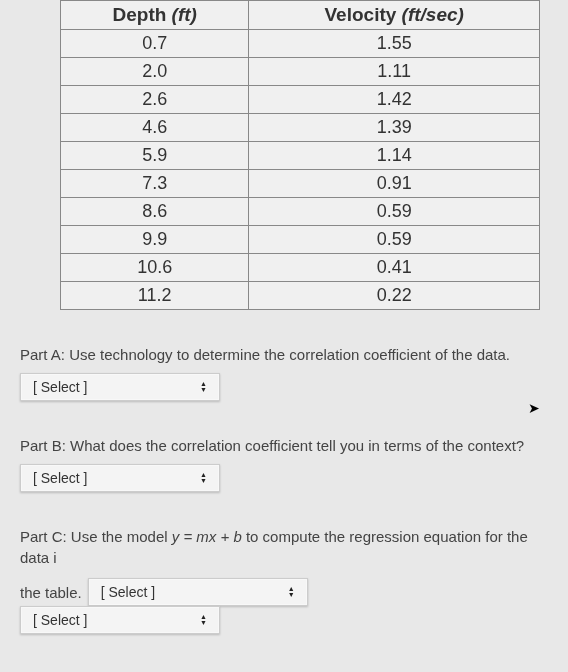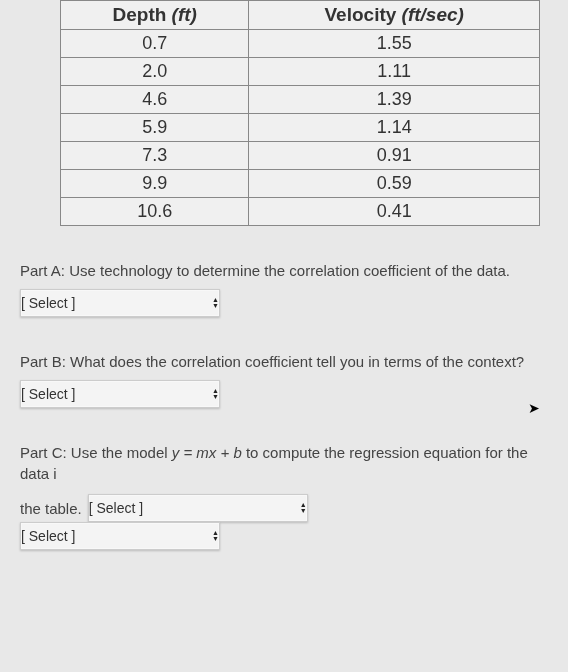--- a/index.html
+++ b/index.html
@@ -44,21 +44,21 @@
       color: #444;
       line-height: 1.4;
     }
     .select-wrap {
       display: inline-flex;
       align-items: center;
       justify-content: space-between;
       background: #f4f4f4;
       border: 1px solid #ccc;
       box-shadow: 0 1px 2px rgba(0,0,0,0.2), inset 0 0 0 1px rgba(255,255,255,0.4);
-      padding: 5px 0;
+      padding: 5px 12px;
       font-size: 14px;
       color: #333;
       cursor: pointer;
       min-width: 200px;
       vertical-align: middle;
     }
     .select-wrap.small { min-width: 220px; }
     .arrows {
       display: inline-flex;
       flex-direction: column;
@@ -102,38 +102,50 @@
     <tbody id="tbody">
         <tr>
           <td>0.7</td>
           <td>1.55</td>
         </tr>
         <tr>
           <td>2.0</td>
           <td>1.11</td>
         </tr>
         <tr>
+          <td>2.6</td>
+          <td>1.42</td>
+        </tr>
+        <tr>
           <td>4.6</td>
           <td>1.39</td>
         </tr>
         <tr>
           <td>5.9</td>
           <td>1.14</td>
         </tr>
         <tr>
           <td>7.3</td>
           <td>0.91</td>
         </tr>
         <tr>
+          <td>8.6</td>
+          <td>0.59</td>
+        </tr>
+        <tr>
           <td>9.9</td>
           <td>0.59</td>
         </tr>
         <tr>
           <td>10.6</td>
           <td>0.41</td>
+        </tr>
+        <tr>
+          <td>11.2</td>
+          <td>0.22</td>
         </tr>
       </tbody>
   </table>
 
   <p class="prompt">Part A:  Use technology to determine the correlation coefficient of the data.</p>
   <div class="select-wrap">
     <span>[ Select ]</span>
     <span class="arrows">
         <span>▲</span>
         <span>▼</span>

